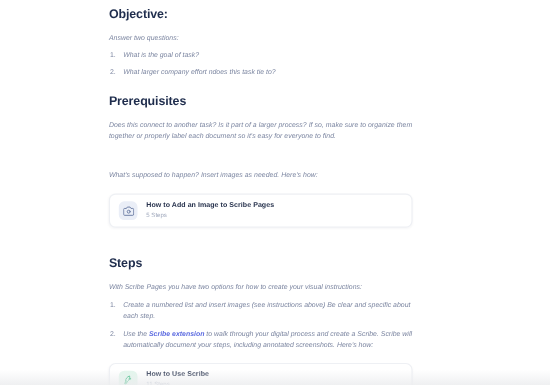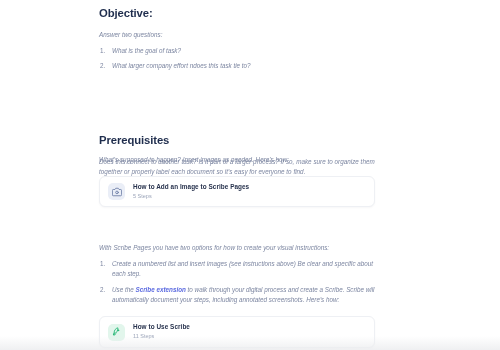--- a/index.html
+++ b/index.html
@@ -87,21 +87,21 @@
     line-height:1.3;
     letter-spacing:0.05px;
   }
   .card-steps {
     color:#9aa3b8;
     font-size:5.5px;
     line-height:1.35;
     margin-top:1.5px;
   }
   .sec-objective { position:absolute; top:7px; left:0; }
-  .sec-prereq   { position:absolute; top:86px; left:0;margin-top:48px; }
+  .sec-prereq   { position:absolute; top:86px; left:0; }
   .sec-expected { position:absolute; top:146px; left:0; }
   .sec-steps    { position:absolute; top:234px; left:0; }
   .gap-a { height:9px; }
   .gap-b { height:9px; }
   .card-wrap { margin-top:11px; }
 </style>
 </head>
 <body>
 
 <div id="page">
@@ -143,20 +143,21 @@
           </div>
           <div class="card-text">
             <span class="card-title">How to Add an Image to Scribe Pages</span>
             <span class="card-steps">5 Steps</span>
           </div>
         </div>
       </div>
     </section>
 
     <section class="sec-steps">
+      <h2 class="section-heading">Steps</h2>
       <div class="gap-b"></div>
       <p class="body-text">With Scribe Pages you have two options for how to create your visual instructions:</p>
       <ol class="num-list">
         <li>
           <span class="num">1.</span>
           <span>Create a numbered list and insert images (see instructions above) Be clear and specific about each step.</span>
         </li>
         <li>
           <span class="num">2.</span>
           <span>Use the </span><a class="inline-link" href="#">Scribe extension</a><span> to walk through your digital process and create a Scribe. Scribe will automatically document your steps, including annotated screenshots. Here's how:</span>

